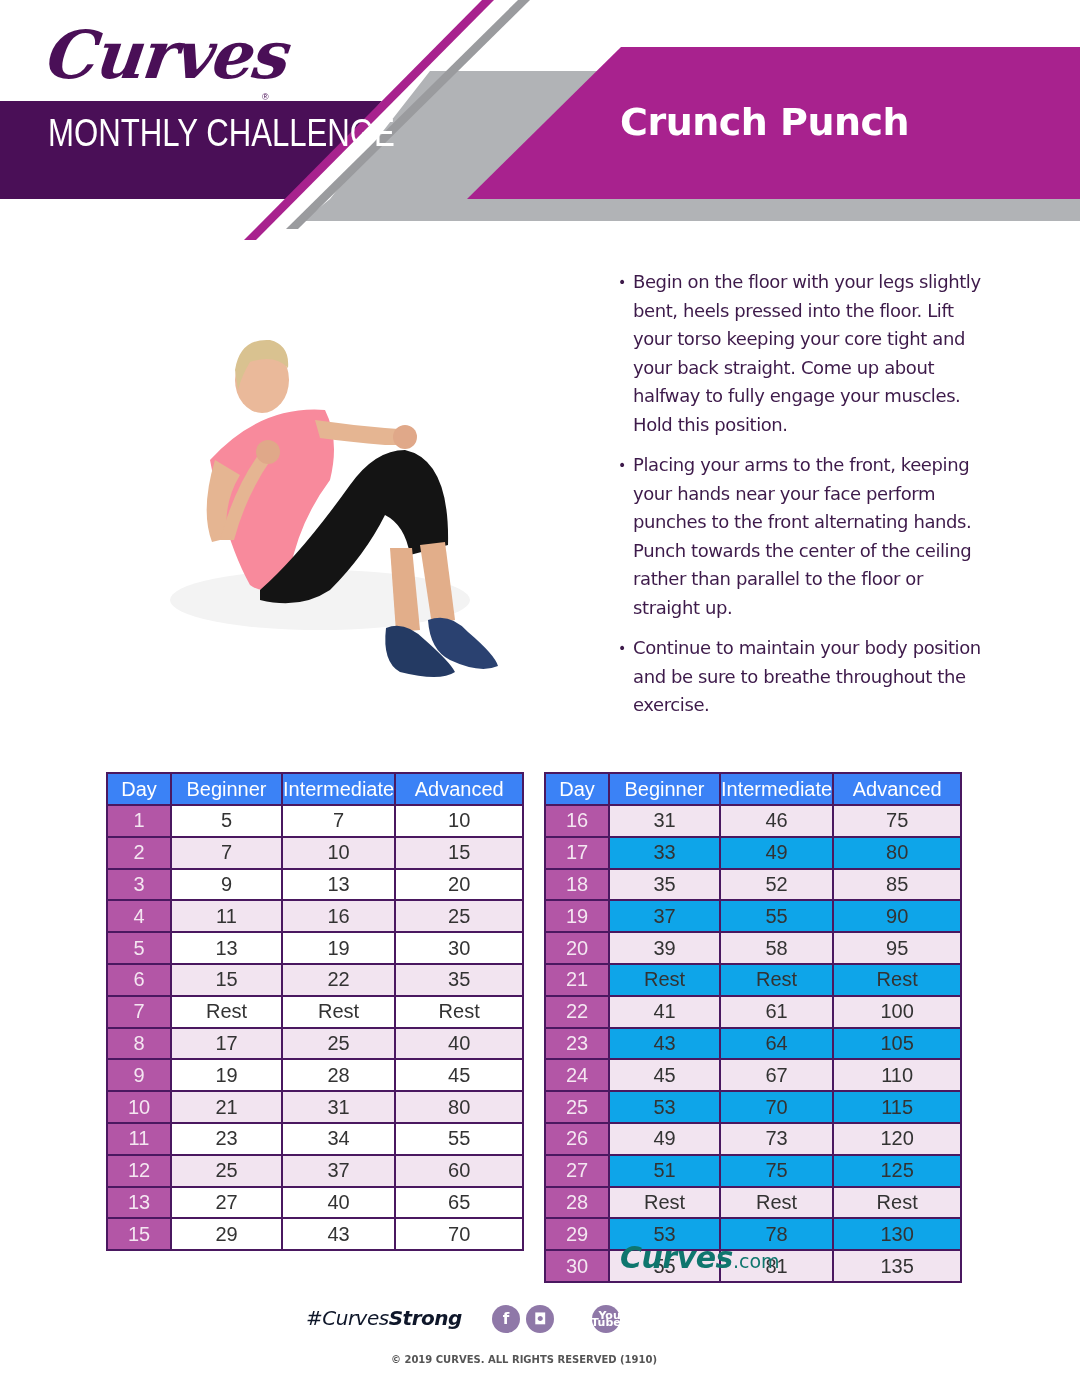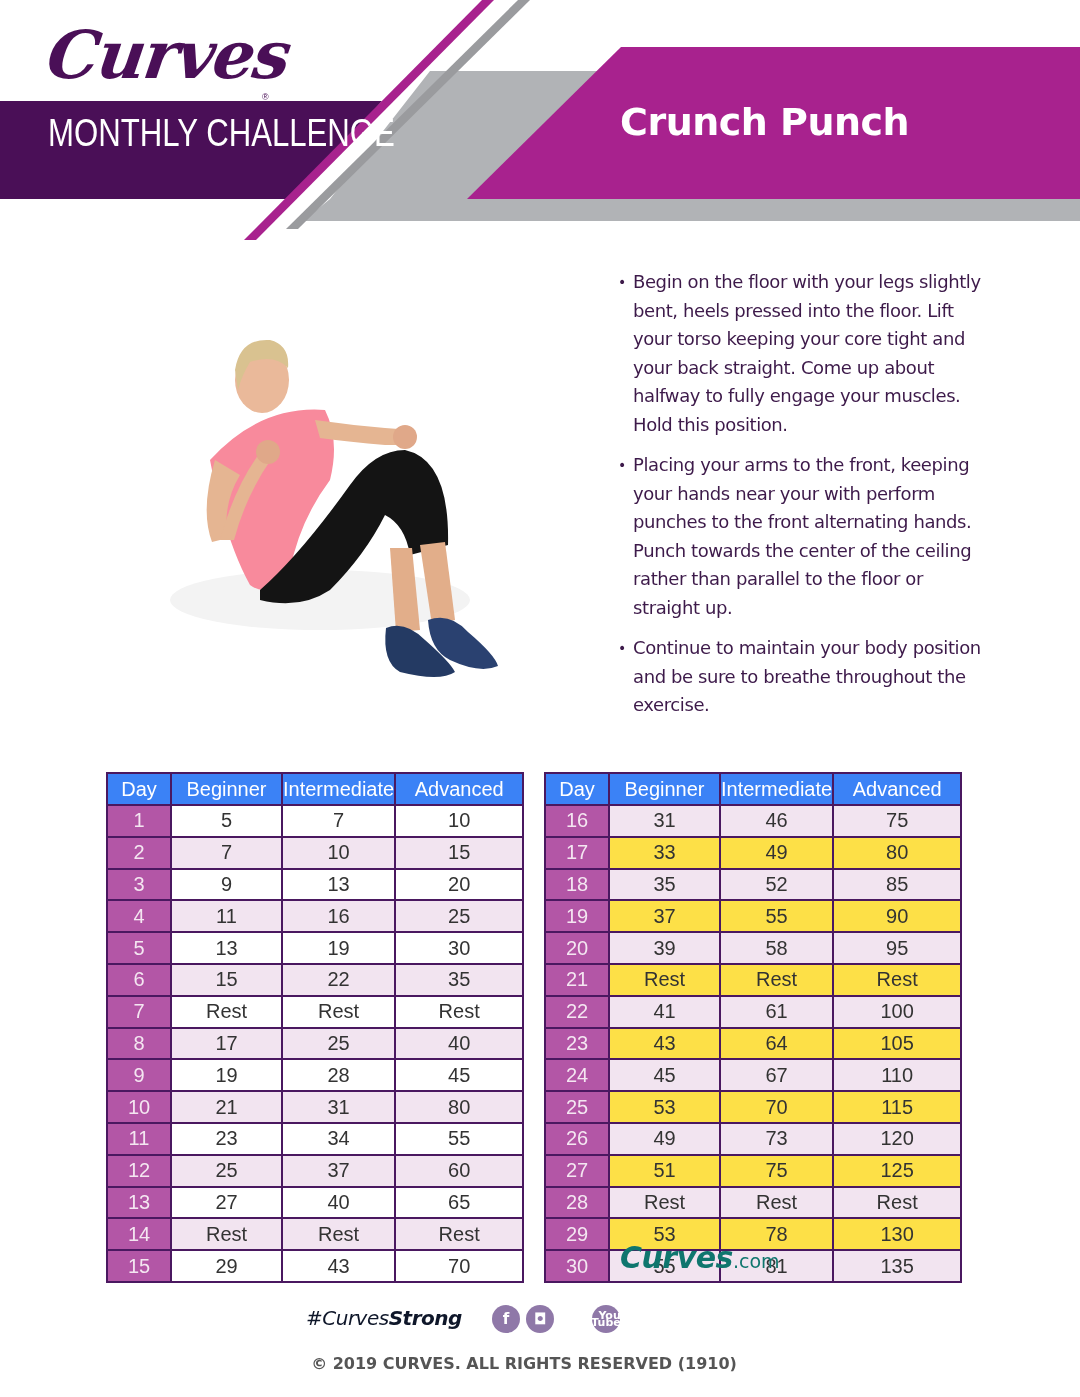--- a/index.html
+++ b/index.html
@@ -50,21 +50,21 @@
     font-family: "Liberation Sans Narrow", "Liberation Sans", sans-serif;
     font-size: 20px; color: #333333; padding: 0;
   }
   .tbl th {
     background: #3b82f6; color: #ffffff; font-weight: normal; height: 32px;
   }
   .tbl td.day { background: #b356a6; color: #f4e6f1; }
   .tbl tr.odd td.val { background: #ffffff; }
   .tbl tr.even td.val { background: #f2e4f0; }
   .tbl.right tr.odd td.val { background: #f2e4f0; }
-  .tbl.right tr.even td.val { background: #fde047; }
+  .tbl.right tr.even td.val { background: #0ea5e9; }
   .c-day { width: 64px; } .c-beg { width: 111px; } .c-int { width: 113px; } .c-adv { width: 128px; }
 
   
   .hashtag {
     position: absolute; left: 306px; top: 1306px;
     font-family: "DejaVu Sans", sans-serif; font-style: italic;
     font-size: 20px; color: #0f172a; letter-spacing: -0.5px;
   }
   .hashtag b { font-weight: bold; }
   .social { position: absolute; left: 492px; top: 1305px; display: flex; gap: 6px; }
@@ -75,21 +75,21 @@
   }
   .soc.yt { font-size: 11px; line-height: 7px; text-align: right; margin-left: 32px; }
   .site {
     position: absolute; left: 620px; top: 1240px;
     font-family: "DejaVu Sans", sans-serif; color: #0f766e;
   }
   .site .brand { font-weight: bold; font-style: italic; font-size: 30px; letter-spacing: -0.5px; }
   .site .dom { font-size: 19px; }
   .copyright {
     position: absolute; left: 0; width: 1048px; top: 1354px; text-align: center;
-    font-family: "DejaVu Sans", sans-serif; font-weight: bold; font-size: 16px; color: #555555;
+    font-family: "DejaVu Sans", sans-serif; font-weight: bold; font-size: 10px; color: #555555;
   }
 </style>
 </head>
 <body>
 
 <div class="header">
   <svg width="1080" height="245" viewBox="0 0 1080 245">
 
     <polygon points="0,101 382,101 296,199 0,199" fill="#4a0f57"></polygon>
 
@@ -133,21 +133,21 @@
   </svg>
 </div>
 
 <div class="instructions">
   <div class="instr">
     <span class="bullet">•</span>
     <span class="txt">Begin on the floor with your legs slightly bent, heels pressed into the floor. Lift your torso keeping your core tight and your back straight. Come up about halfway to fully engage your muscles. Hold this position.</span>
   </div>
   <div class="instr">
     <span class="bullet">•</span>
-    <span class="txt">Placing your arms to the front, keeping your hands near your with perform punches to the front alternating hands. Punch towards the center of the ceiling rather than parallel to the floor or straight up.</span>
+    <span class="txt">Placing your arms to the front, keeping your hands near your face perform punches to the front alternating hands. Punch towards the center of the ceiling rather than parallel to the floor or straight up.</span>
   </div>
   <div class="instr">
     <span class="bullet">•</span>
     <span class="txt">Continue to maintain your body position and be sure to breathe throughout the exercise.</span>
   </div>
 </div>
 
 <table class="tbl left">
   <thead>
     <tr>
@@ -229,26 +229,20 @@
         <td class="val">25</td>
         <td class="val">37</td>
         <td class="val">60</td>
       </tr>
       <tr class="odd">
         <td class="day">13</td>
         <td class="val">27</td>
         <td class="val">40</td>
         <td class="val">65</td>
       </tr>
-      <tr class="even">
-        <td class="day">14</td>
-        <td class="val">Rest</td>
-        <td class="val">Rest</td>
-        <td class="val">Rest</td>
-      </tr>
       <tr class="odd">
         <td class="day">15</td>
         <td class="val">29</td>
         <td class="val">43</td>
         <td class="val">70</td>
       </tr>
     </tbody>
 </table>
 
 <table class="tbl right">

